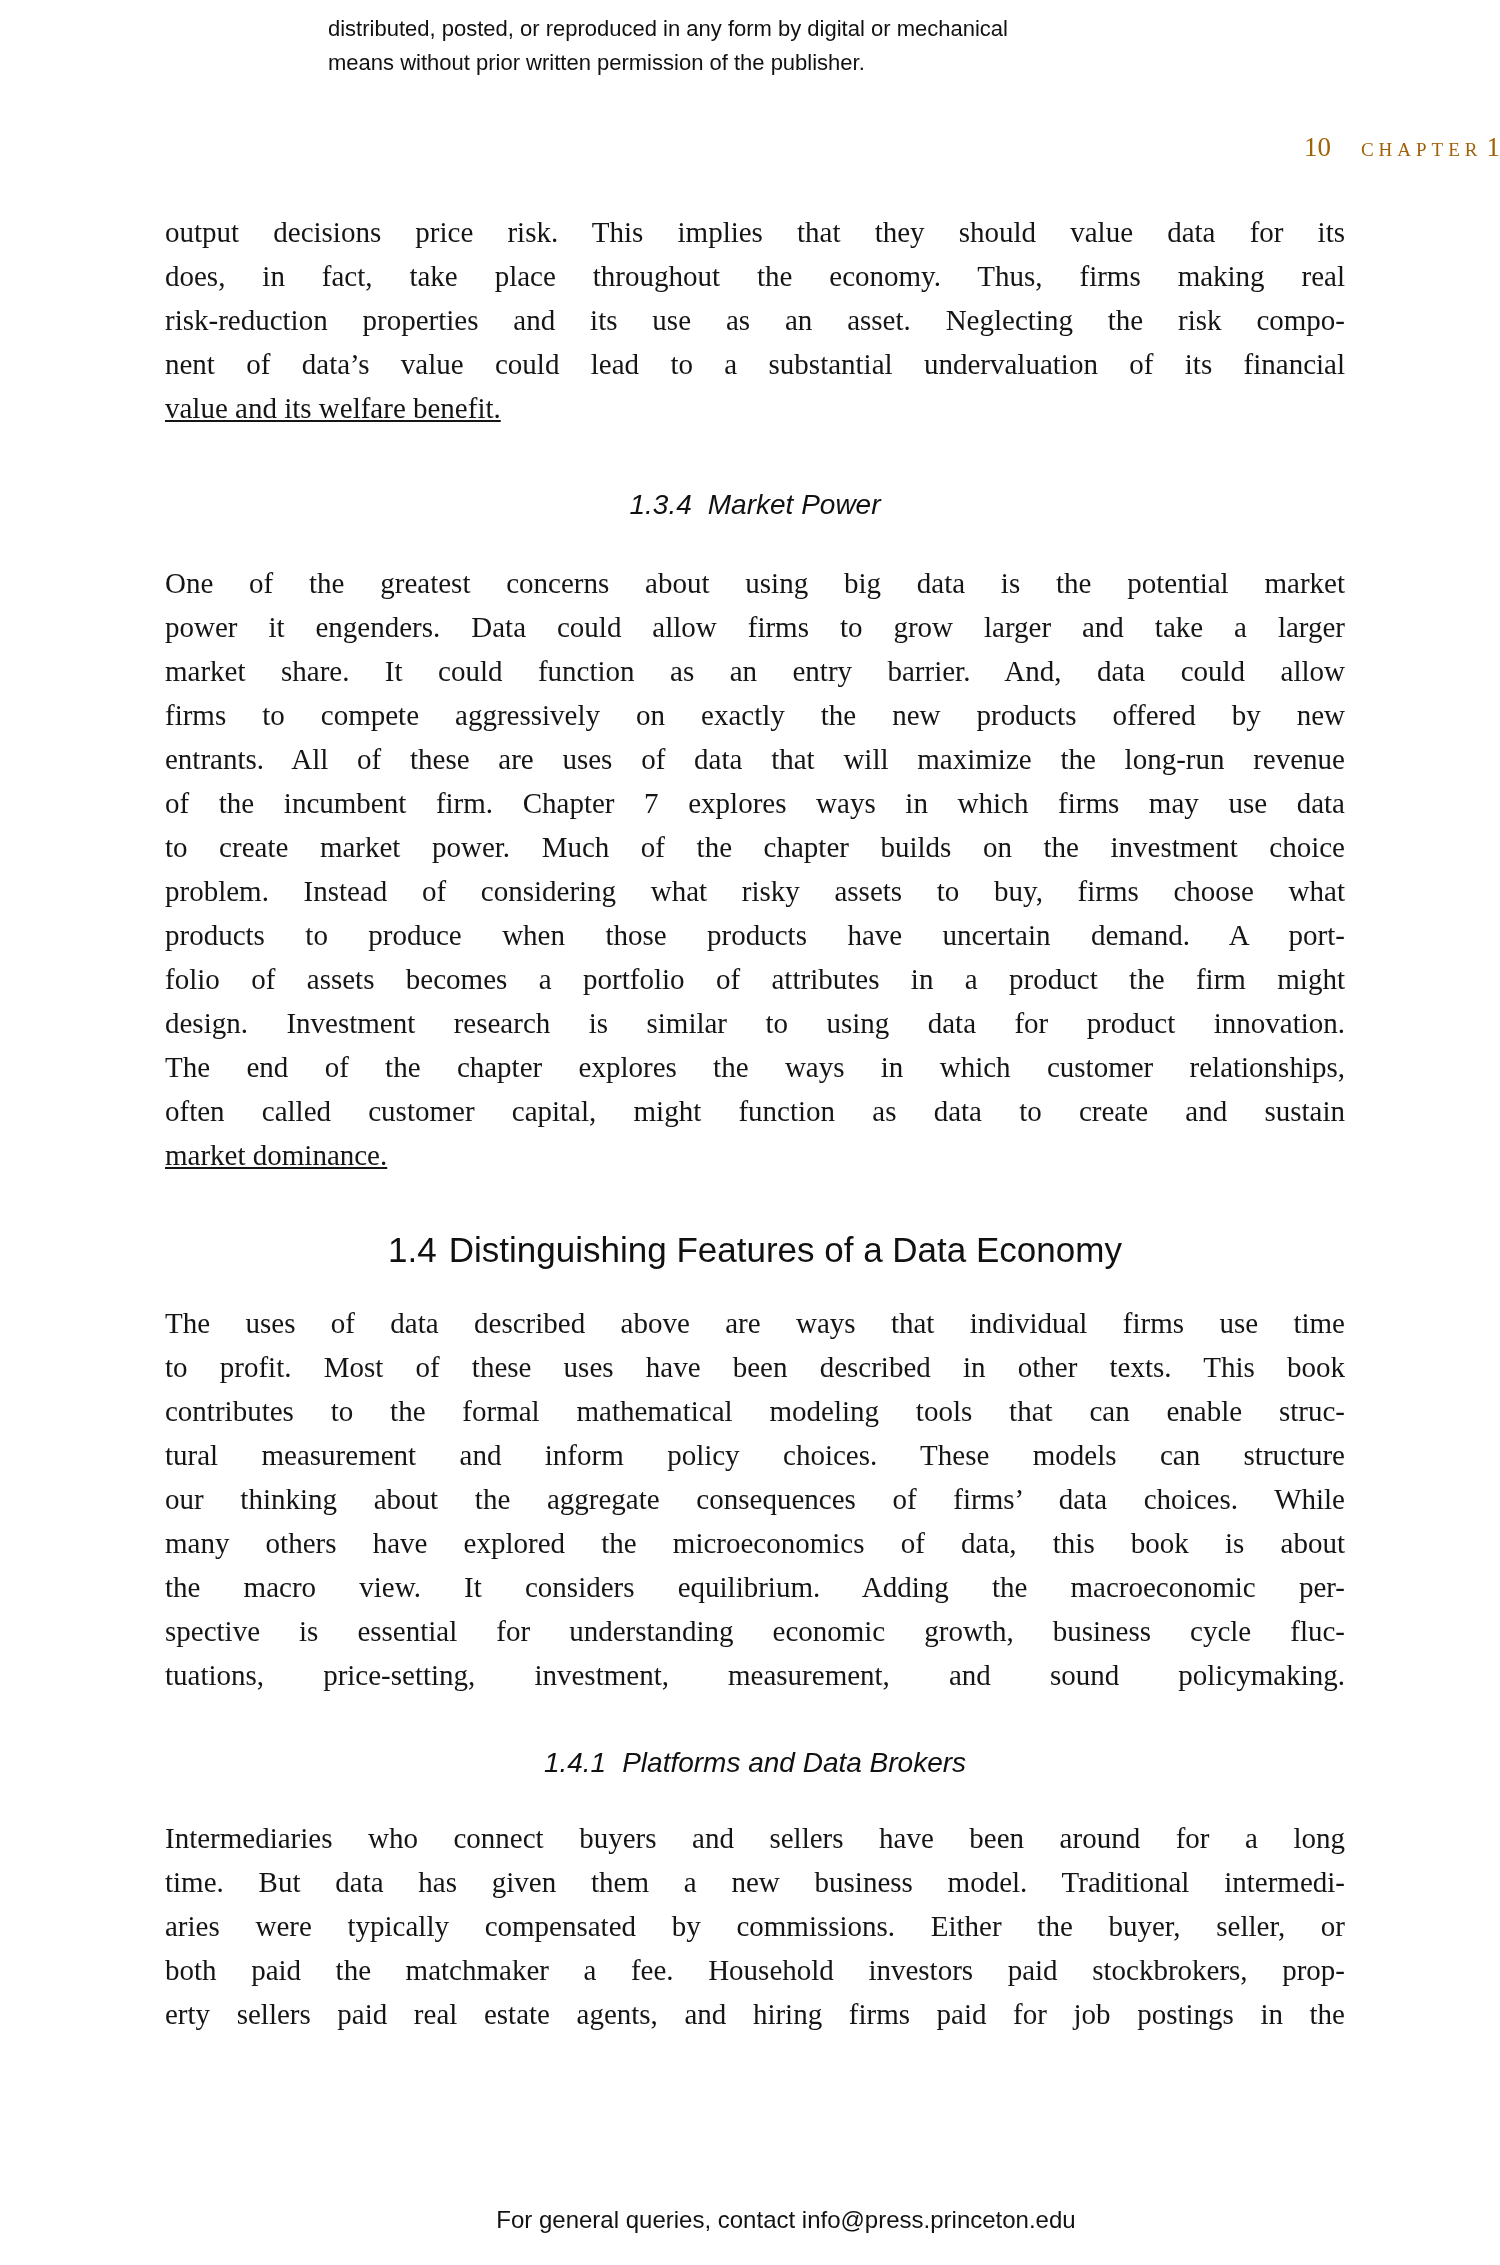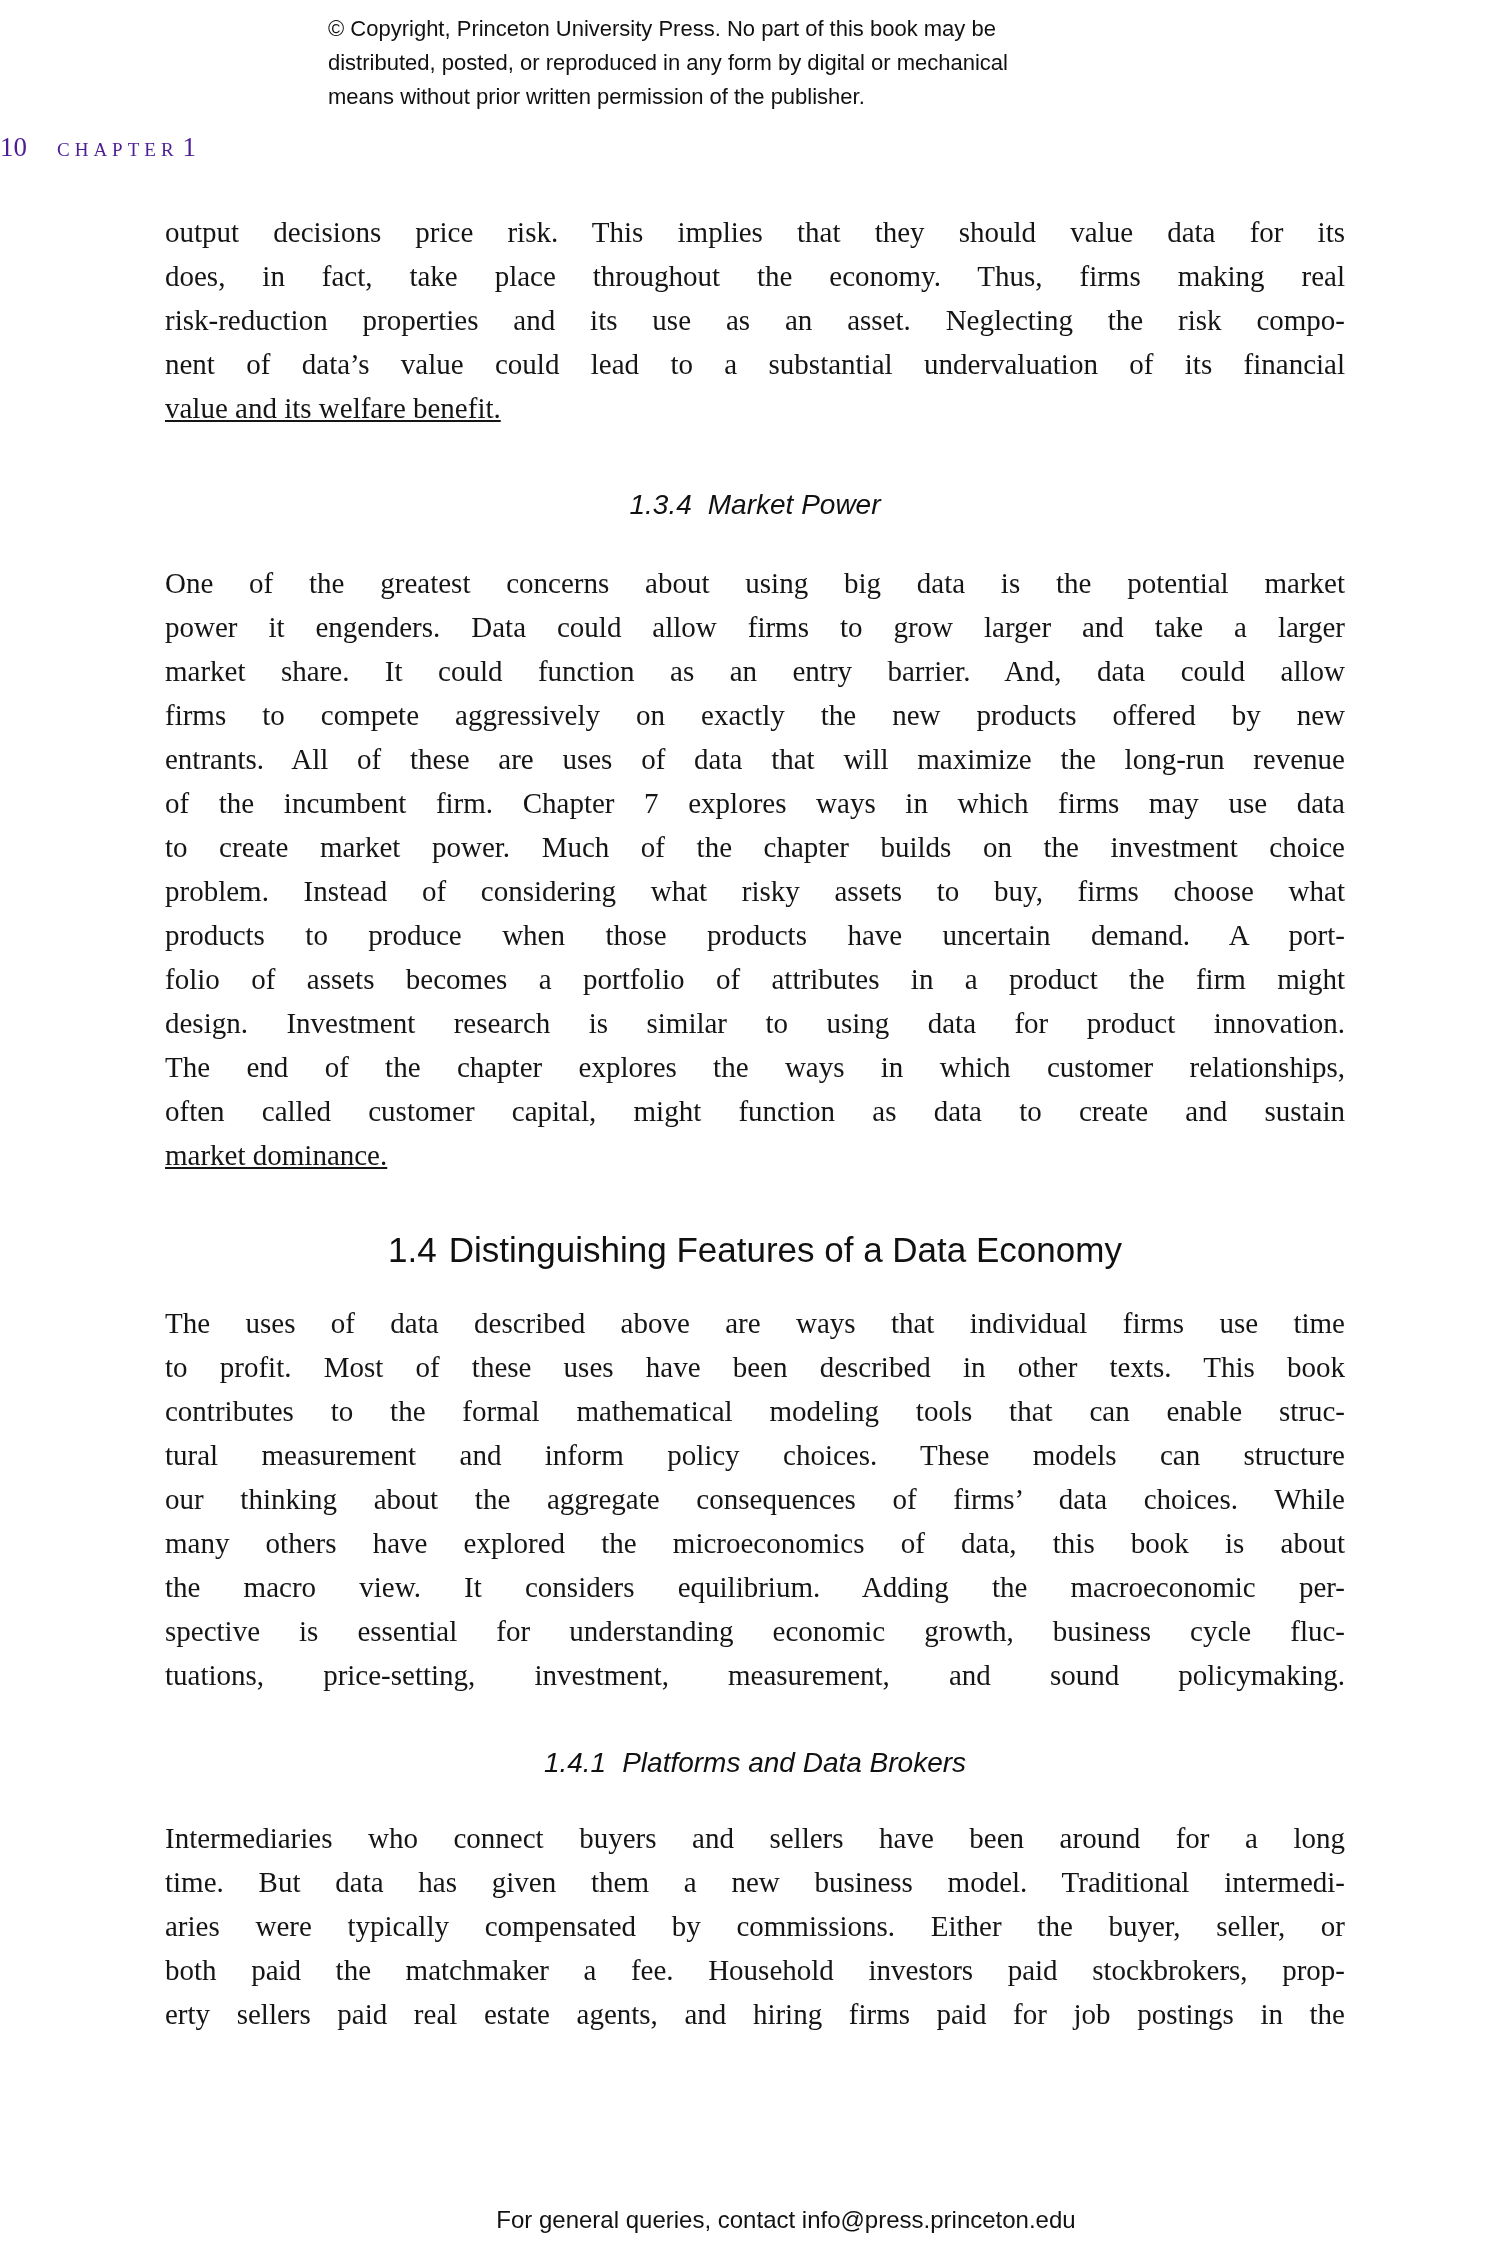--- a/index.html
+++ b/index.html
@@ -22,24 +22,24 @@
     line-height: 34px;
     color: #111111;
   }
 
   
   .running-head {
     position: absolute;
     top: 132px;
     left: 0;
     width: 100%;
-    text-align: left;
+    text-align: right;
     font-family: "Liberation Serif", serif;
     font-size: 27px;
-    color: #4c1d95;
+    color: #a16207;
   }
   .running-head .pgnum { margin-right: 30px; }
   .running-head .sc {
     font-variant: small-caps;
     letter-spacing: 5px;
   }
   .running-head .chnum { margin-left: 4px; }
 
   
   .content {
@@ -101,21 +101,20 @@
     color: #111111;
     padding-left: 36px;
   }
 </style>
 </head>
 <body>
 
 <div class="page">
 
   <div class="copyright">
-    <div>© Copyright, Princeton University Press. No part of this book may be</div>
     <div>distributed, posted, or reproduced in any form by digital or mechanical</div>
     <div>means without prior written permission of the publisher.</div>
   </div>
 
   <div class="running-head">
     <span class="pgnum">10</span><span class="sc">chapter</span><span class="chnum">1</span>
   </div>
 
   <main class="content" id="content">
       <div class="paragraph para-1">

